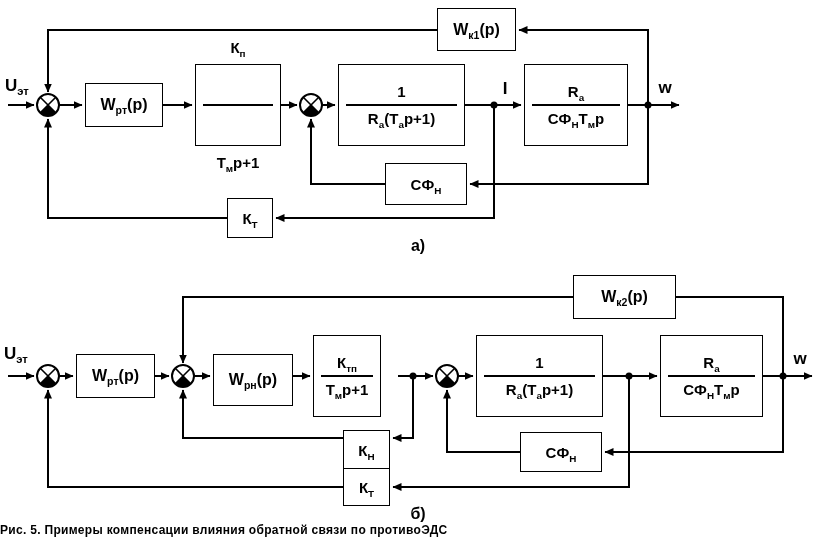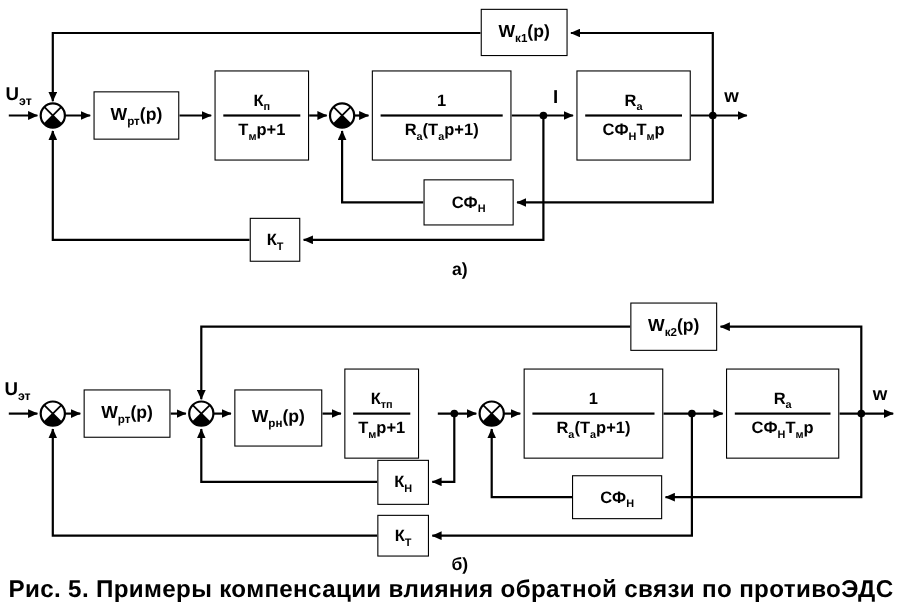--- a/index.html
+++ b/index.html
@@ -1,42 +1,41 @@
 <!DOCTYPE html>
 <html style="--line: #000000; --bg: #ffffff;"><head>
 <meta charset="utf-8">
 <style>
   :root { --line:#000000; --bg:#ffffff; }
   html,body { margin:0; padding:0; background:#fff; }
   .fig {
     position:relative; width:820px; height:557px; background:var(--bg);
     font-family:"Liberation Sans", sans-serif; font-weight:bold; color:var(--line);
     overflow:hidden;
-    border-radius:19px;
   }
   svg.wires { position:absolute; left:0; top:0; width:820px; height:557px; }
   svg.wires line, svg.wires polyline { stroke:var(--line); stroke-width:2; fill:none; }
   svg.wires .sjc { fill:#fff; stroke:var(--line); stroke-width:2; }
   svg.wires .sjf { fill:var(--line); stroke:none; }
   svg.wires .sjx { stroke-width:1.6; }
   svg.wires .node { fill:var(--line); stroke:none; }
   .blk {
     position:absolute; box-sizing:border-box; border:1.6px solid var(--line);
     background:var(--bg); display:flex; flex-direction:column;
     align-items:center; justify-content:center; font-size:16px; line-height:1;
     white-space:nowrap;
   }
   .blk.small { font-size:15px; }
   .frac .num, .frac .den { font-size:15px; padding:3px 2px; }
   .frac .bar { width:calc(100% - 14px); height:0; border-top:2px solid var(--line); margin:2px 0; }
   sub { font-size:0.66em; line-height:0; }
   .lbl { position:absolute; font-size:17px; line-height:1; white-space:nowrap;text-align:right; }
   .lbl.center { text-align:center; }
   .part-label { position:absolute; font-size:16px; text-align:center; width:32px; }
-  .caption { position:absolute; left:0; right:0; top:523px; text-align:center; font-size:22px; letter-spacing:0.3px; }
+  .caption { position:absolute; left:0; right:0; top:523px; text-align:left; font-size:12px; letter-spacing:0.3px; }
 </style>
 </head>
 <body>
 
 <div class="fig">
 
   <svg class="wires" viewBox="0 0 820 557" xmlns="http://www.w3.org/2000/svg">
     <defs>
       <marker id="ah" markerUnits="userSpaceOnUse" markerWidth="10" markerHeight="8" refX="8.5" refY="4" orient="auto">
         <path d="M0,0 L9,4 L0,8 Z" fill="#000"></path>
@@ -116,21 +115,21 @@
       <circle class="node" cx="783" cy="376" r="3.5"></circle>
     </g>
   </svg>
 
   <div class="blk" style="left:437px; top:8px; width:79px; height:43px;">
     <span>W<sub>к1</sub>(p)</span>
   </div>
   <div class="blk" style="left:85px; top:83px; width:78px; height:44px;">
     <span>W<sub>рт</sub>(p)</span>
   </div>
-  <div class="blk frac" style="left:195px; top:64px; width:86px; height:82px;">
+  <div class="blk frac" style="left:195px; top:64px; width:86px; height:82px;gap:44px;">
     <div class="num">К<sub>п</sub></div>
     <div class="bar"></div>
     <div class="den">Т<sub>м</sub>p+1</div>
   </div>
   <div class="blk frac" style="left:338px; top:64px; width:127px; height:82px;">
     <div class="num">1</div>
     <div class="bar"></div>
     <div class="den">R<sub>а</sub>(Т<sub>а</sub>p+1)</div>
   </div>
   <div class="blk frac" style="left:524px; top:64px; width:104px; height:82px;">
@@ -143,21 +142,21 @@
   </div>
   <div class="blk small" style="left:227px; top:198px; width:46px; height:40px;">
     <span>К<sub>Т</sub></span>
   </div>
 
   <div class="lbl" style="left:5px; top:77px;">U<sub>эт</sub></div>
   <div class="lbl center" style="left:496px; top:80px; width:18px;">I</div>
   <div class="lbl center" style="left:651px; top:79px; width:28px;">w</div>
   <div class="part-label" style="left:402px; top:237px;">а)</div>
 
-  <div class="blk" style="left:573px; top:275px; width:79px; height:44px;">
+  <div class="blk" style="left:573px; top:275px; width:103px; height:44px;">
     <span>W<sub>к2</sub>(p)</span>
   </div>
   <div class="blk" style="left:76px; top:354px; width:79px; height:44px;">
     <span>W<sub>рт</sub>(p)</span>
   </div>
   <div class="blk" style="left:213px; top:354px; width:80px; height:52px;">
     <span>W<sub>рн</sub>(p)</span>
   </div>
   <div class="blk frac" style="left:313px; top:335px; width:68px; height:82px;">
     <div class="num">К<sub>тп</sub></div>
@@ -167,21 +166,21 @@
   <div class="blk frac" style="left:476px; top:335px; width:127px; height:82px;">
     <div class="num">1</div>
     <div class="bar"></div>
     <div class="den">R<sub>а</sub>(Т<sub>а</sub>p+1)</div>
   </div>
   <div class="blk frac" style="left:660px; top:335px; width:103px; height:82px;">
     <div class="num">R<sub>а</sub></div>
     <div class="bar"></div>
     <div class="den">СФ<sub>Н</sub>Т<sub>м</sub>p</div>
   </div>
-  <div class="blk small" style="left:343px; top:418px; width:47px; height:41px;">
+  <div class="blk small" style="left:343px; top:430px; width:47px; height:41px;">
     <span>К<sub>Н</sub></span>
   </div>
   <div class="blk small" style="left:520px; top:432px; width:82px; height:40px;">
     <span>СФ<sub>Н</sub></span>
   </div>
   <div class="blk small" style="left:343px; top:468px; width:47px; height:38px;">
     <span>К<sub>Т</sub></span>
   </div>
 
   <div class="lbl" style="left:4px; top:345px;">U<sub>эт</sub></div>

